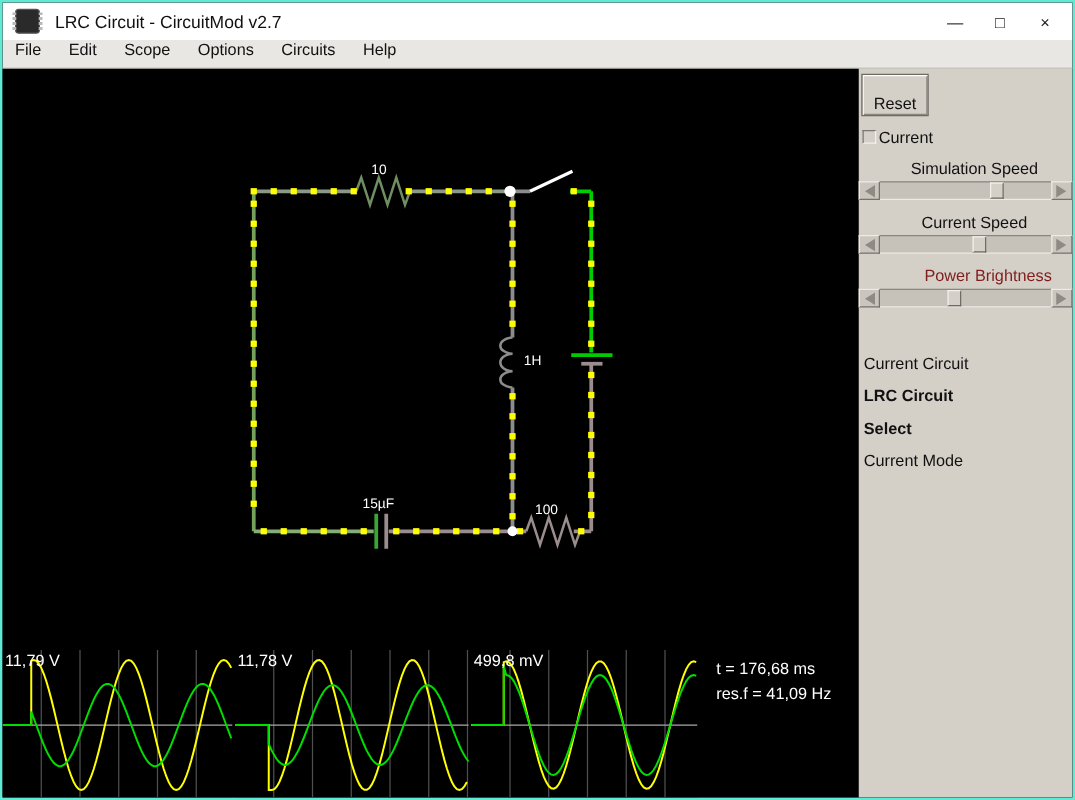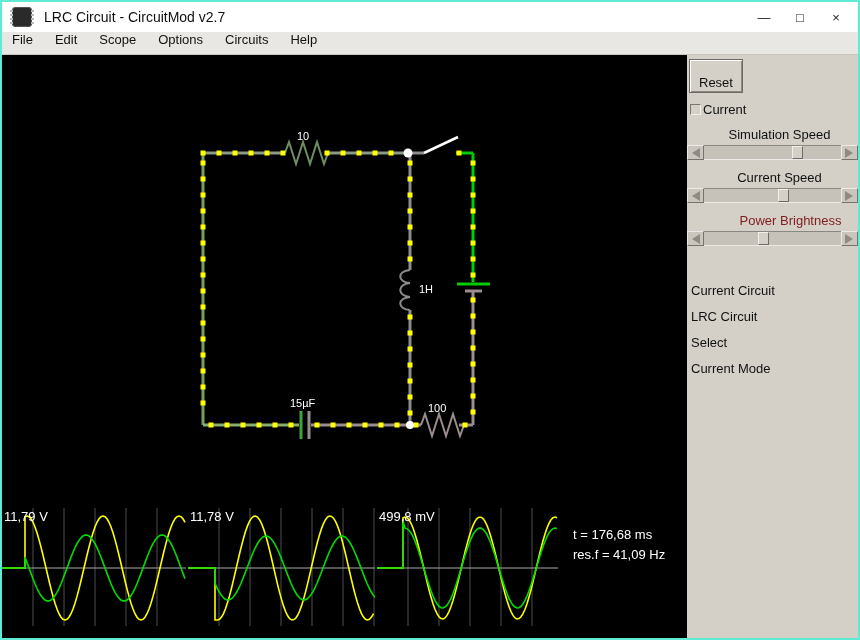--- a/index.html
+++ b/index.html
@@ -15,21 +15,21 @@
   .win-controls{position:absolute;right:4px;top:0;height:30px;display:flex;}
   .wbtn{width:36px;height:30px;display:flex;align-items:center;justify-content:center;font-size:13px;color:#222;cursor:default;}
   
   .menubar{height:23px;background:#e9e7e3;border-bottom:1px solid #c9c6c0;display:flex;align-items:flex-start;padding-left:10px;}
   .menu-item{font-size:13px;color:#111;margin-right:22px;}
   
   .main{display:flex;height:583px;}
   .canvas{position:relative;width:685px;height:583px;background:#000;overflow:hidden;}
   .clabel{position:absolute;color:#fff;font-size:11px;line-height:11px;}
   
-  .scope{position:absolute;top:453px;height:118px;background:#000;}
+  .scope{position:absolute;top:465px;height:118px;background:#000;}
   .scope svg{display:block;}
   .scope-label{position:absolute;left:2px;top:1px;color:#fff;font-size:13px;}
   .stats{position:absolute;left:571px;top:470px;color:#fff;font-size:13px;line-height:20px;white-space:nowrap;}
   
   .sidebar{width:171px;height:583px;background:#d4d0c8;position:relative;font-size:13px;color:#111;}
   .reset{margin:4px 0 0 2px;font-size:13px;padding:15px 9px 2px;background:#d4d0c8;color:#111;
      border:1px solid #6e6a66;box-shadow:inset 1px 1px 0 #fff, inset -1px -1px 0 #8a8680;border-radius:0;}
   .check-row{display:flex;align-items:center;margin:9px 0 0 3px;}
   .checkbox{width:11px;height:11px;background:#d4d0c8;border:1px solid;border-color:#7a7672 #f2f0ec #f2f0ec #7a7672;margin-right:2px;}
   .slider-label{text-align:center;margin-top:10px;margin-bottom:3px;padding-left:14px;}
@@ -37,21 +37,21 @@
   .slider{display:flex;height:15px;width:100%;}
   .arr{width:17px;height:15px;background:#cac6be;position:relative;border:1px solid;border-color:#edebe7 #76726e #76726e #edebe7;}
   .arr:after{content:"";position:absolute;top:2px;width:0;height:0;border-top:5px solid transparent;border-bottom:5px solid transparent;}
   .arr.left:after{right:3px;border-right:8px solid #8e8a84;}
   .arr.right:after{left:3px;border-left:8px solid #8e8a84;}
   .track{flex:1;position:relative;background:#c6c2ba;border-top:1px solid #8a8680;border-bottom:1px solid #edebe7;}
   .thumb{position:absolute;top:0;width:11px;height:13px;margin-left:-5px;background:#d4d0c8;
      border:1px solid;border-color:#f2f0ec #6e6a66 #6e6a66 #f2f0ec;}
   .info-block{margin-top:37px;margin-left:4px;}
   .info-item{margin-bottom:11px;}
-  .info-item.bold{font-weight:normal;}
+  .info-item.bold{font-weight:bold;}
 </style>
 </head>
 <body>
 
 <div class="window">
 
   <div class="titlebar">
     <span class="app-icon"></span>
     <span class="title-text">LRC Circuit - CircuitMod v2.7</span>
     <div class="win-controls">

